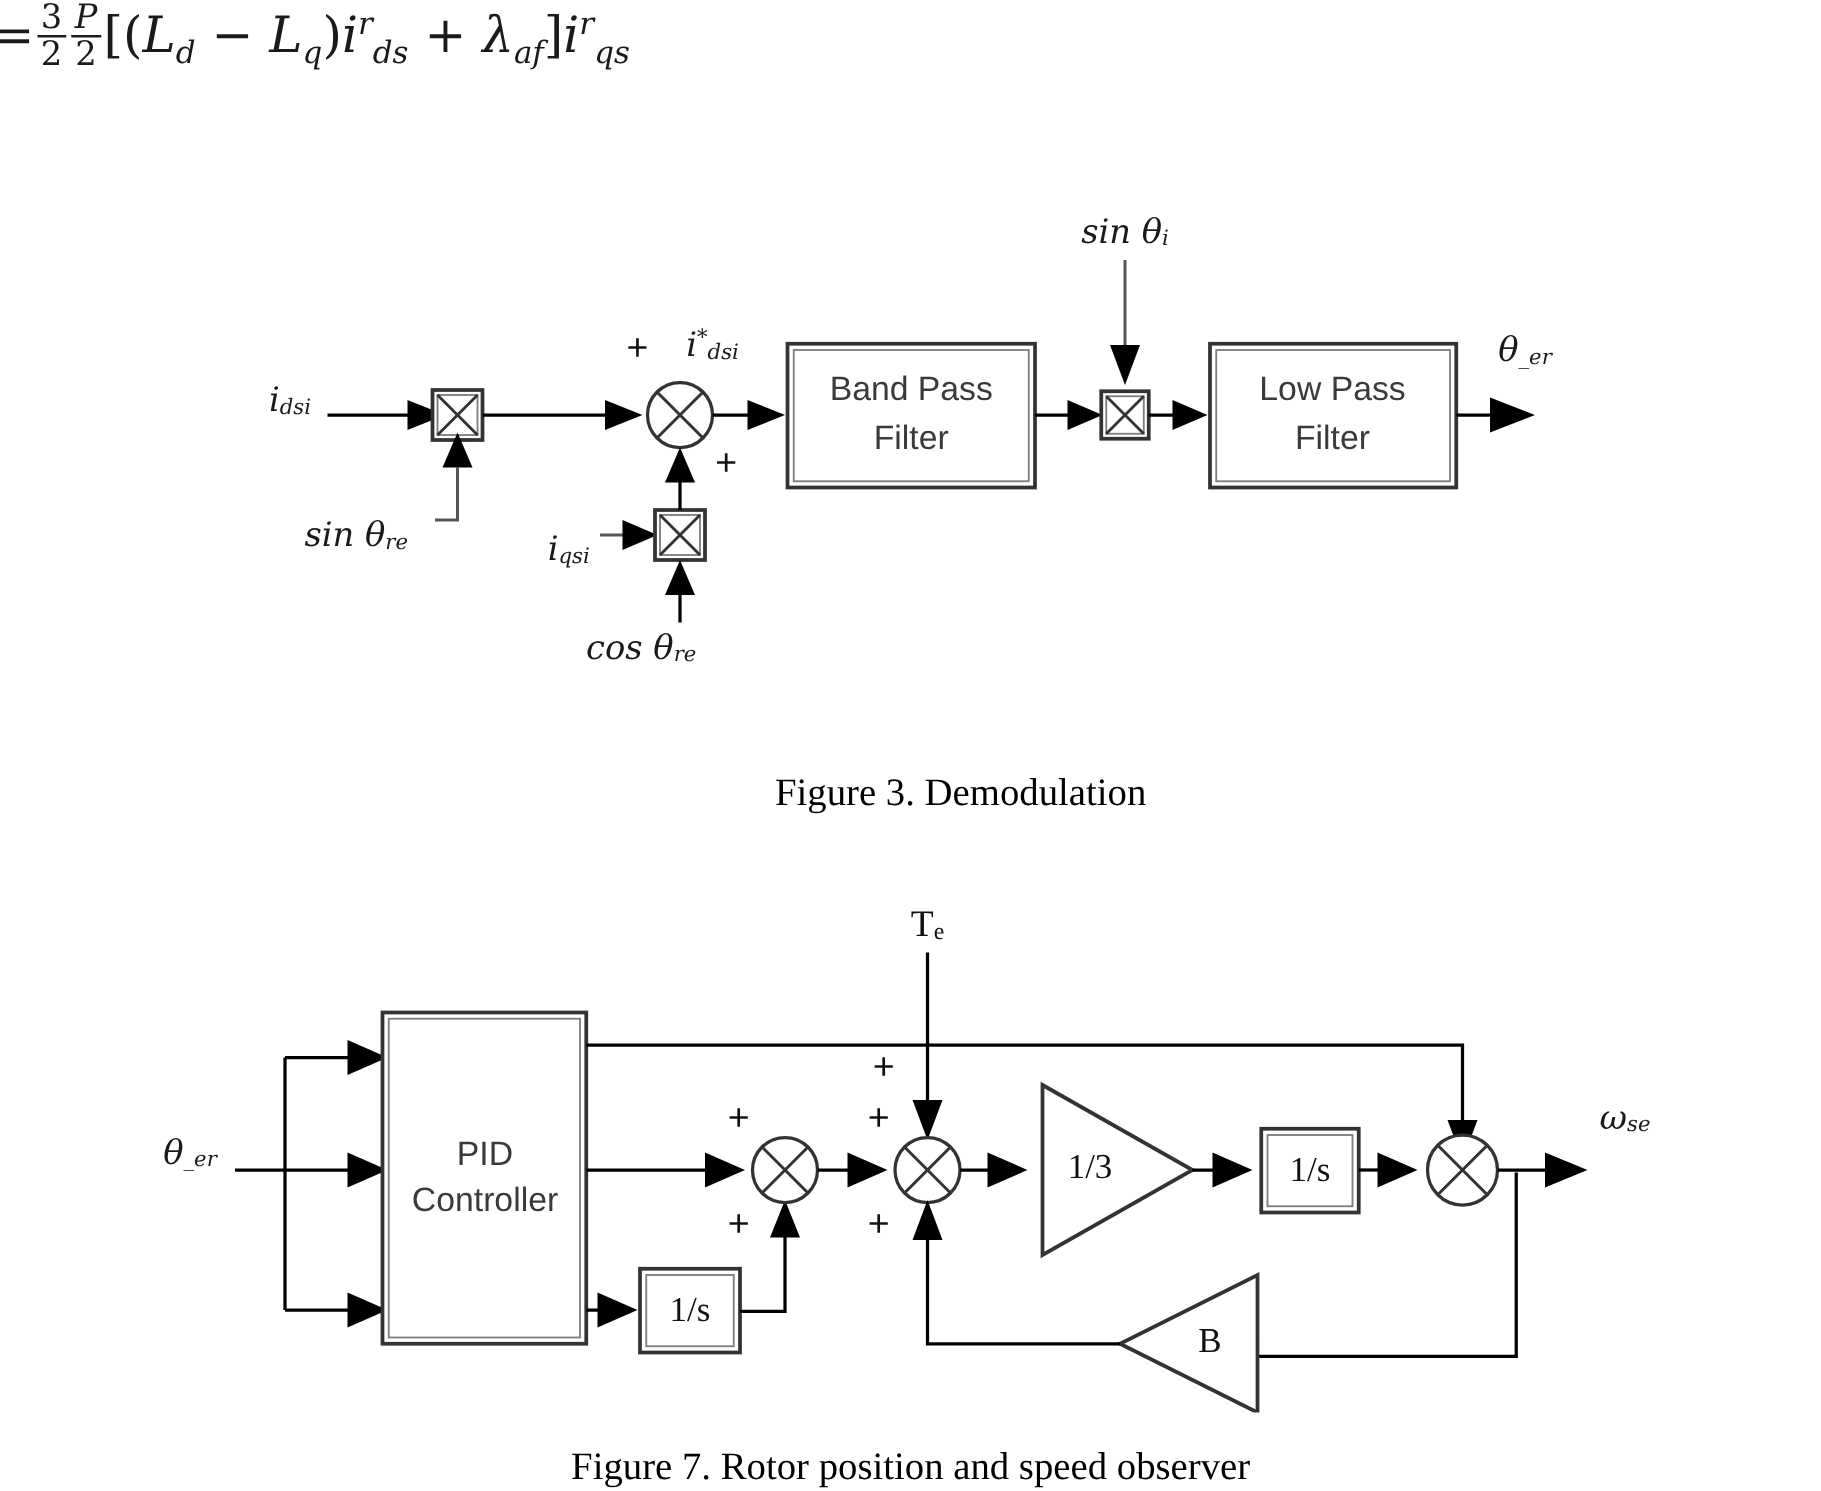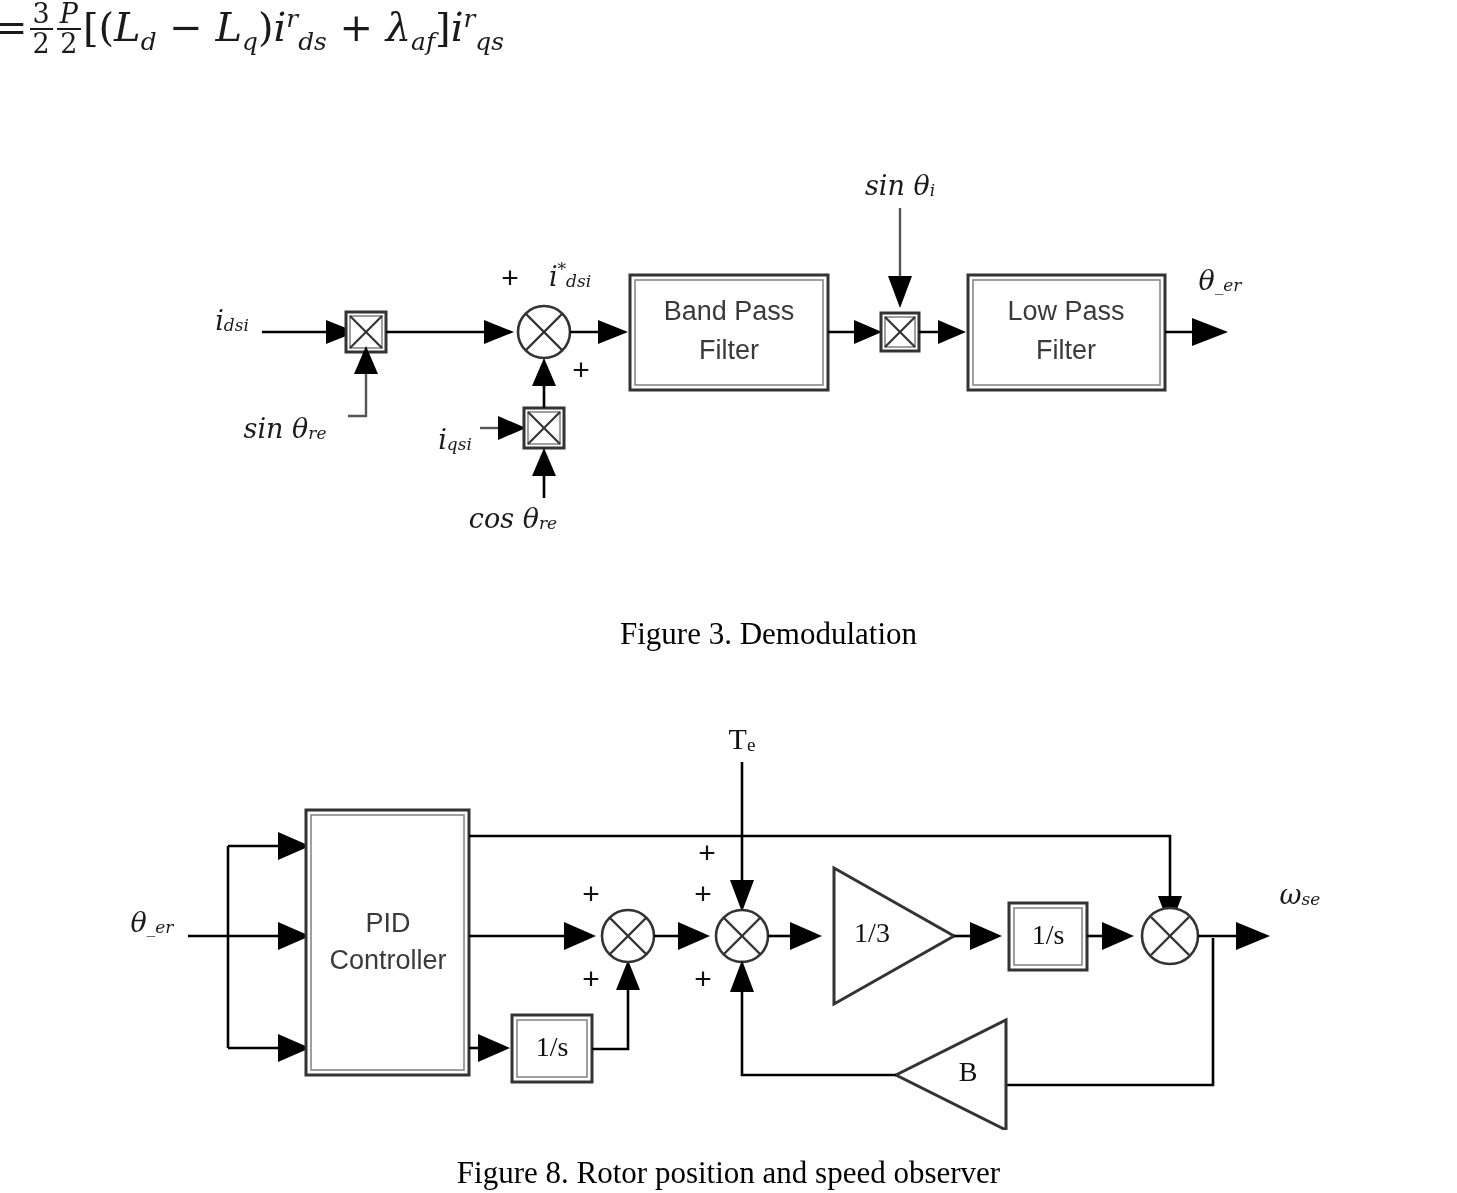--- a/index.html
+++ b/index.html
@@ -415,13 +415,13 @@
     <polygon class="tri" points="1006,320 1006,430 896,375"></polygon>
     <text class="gainlabel" x="968" y="375">B</text>
   </g>
 
   <polyline class="wire" points="896,375 742,375 742,292"></polyline>
   <polygon class="arrowhead" points="730,292 754,292 742,260"></polygon>
 
 </svg>
 </div>
 
-<div class="caption" id="figure4-caption">Figure 8. Rotor position and speed observer</div>
+<div class="caption" id="figure4-caption">Figure 7. Rotor position and speed observer</div>
 
 </body></html>

